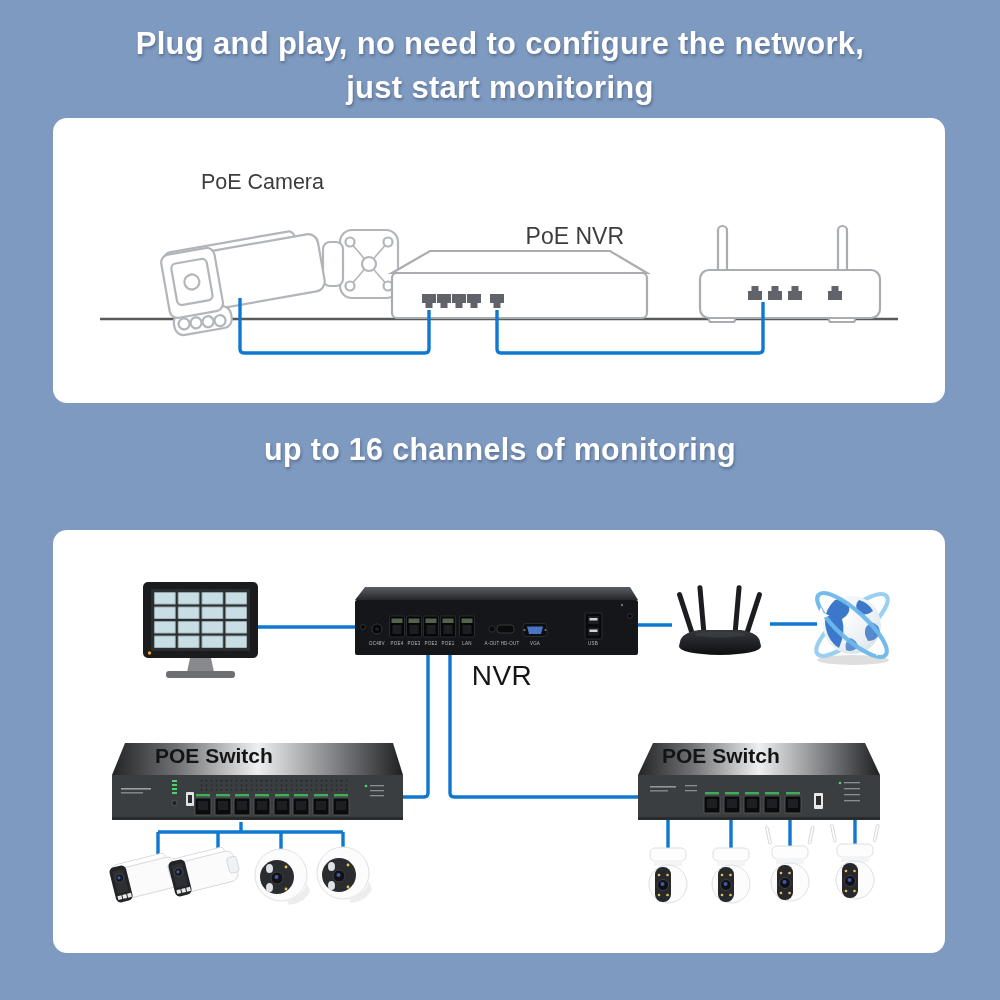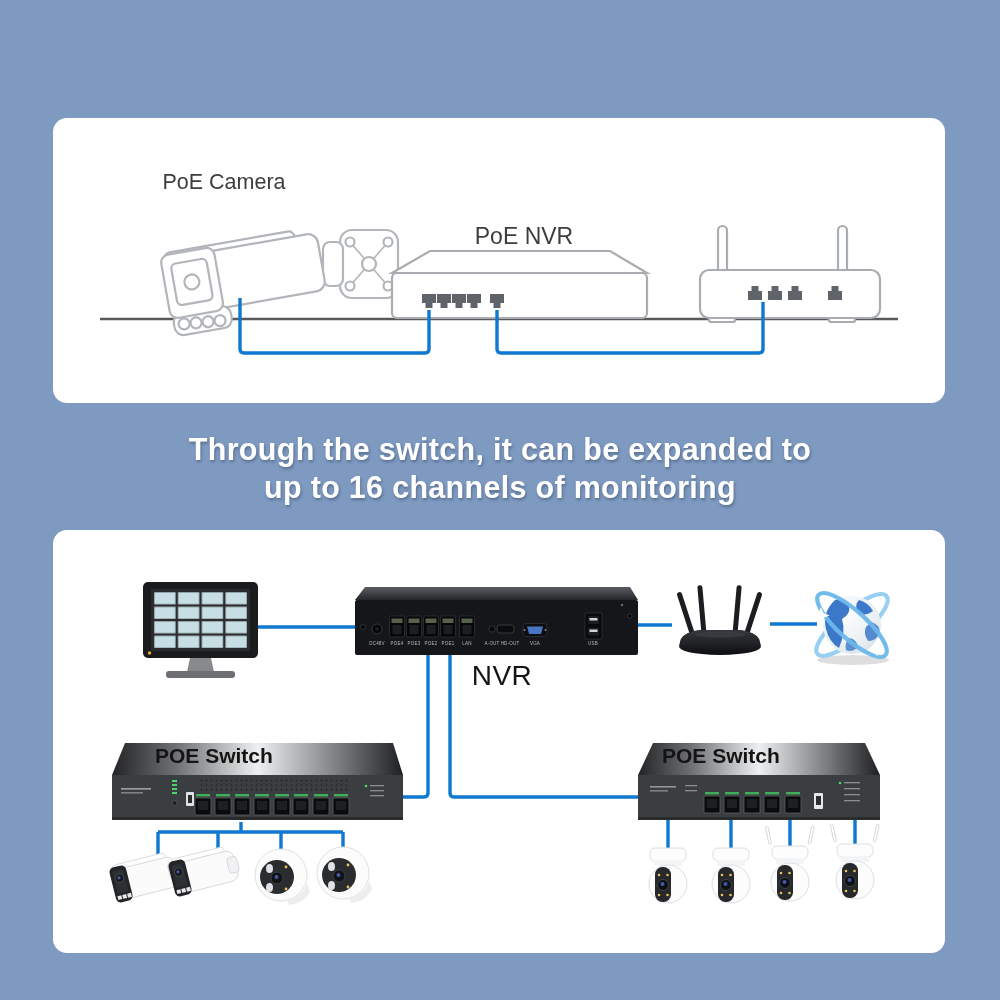--- a/index.html
+++ b/index.html
@@ -12,32 +12,36 @@
   }
   html,body{margin:0;padding:0;}
   body{background:var(--background);font-family:"Liberation Sans","DejaVu Sans",sans-serif;}
   .stage{position:relative;width:1000px;height:1000px;background:var(--background);overflow:hidden;}
   .abs{position:absolute;}
   .heading{left:0;right:0;text-align:center;color:var(--heading);font-weight:700;
            font-size:31px;line-height:44px;letter-spacing:.3px;
            text-shadow:1px 2px 3px rgba(30,40,60,.38);}
   .heading-mid{line-height:38px;font-size:30.5px;}
   .panel{background:var(--panel);border-radius:14px;}
-  .lbl{color:var(--label-dark);font-size:22px;text-align:center;}
+  .lbl{color:var(--label-dark);font-size:22px;text-align:right;}
   .lbl-sm{color:var(--title-black);font-size:21px;font-weight:700;text-align:left;margin-top:28px;}
   .nvr-name{color:var(--title-black);font-size:28px;text-align:center;letter-spacing:.5px;}
   .port-lbl{position:absolute;width:44px;margin-left:-22px;text-align:center;top:641px;
             font-size:4.5px;color:#b7babd;letter-spacing:.2px;}
   svg{display:block;}
 </style>
 </head>
 <body>
 
 <div class="stage">
 
+  <div class="abs heading" style="top:22px;">
+    <div>Plug and play, no need to configure the network,</div>
+    <div>just start monitoring</div>
+  </div>
 
   <div class="abs panel" style="left:53px;top:118px;width:892px;height:285px;">
 
     <svg class="abs" style="left:0;top:0;" width="892" height="285" viewBox="0 0 892 285">
       <defs>
         <path id="plugDown" d="M-7,0 h14 v9 h-3.5 v5 h-7 v-5 h-3.5 z"></path>
         <path id="plugUp" d="M-7,14 h14 v-9 h-3.5 v-5 h-7 v5 h-3.5 z"></path>
       </defs>
 
       <line x1="47" y1="201" x2="845" y2="201" stroke="#58595b" stroke-width="2.4"></line>
@@ -98,21 +102,20 @@
         <path d="M187,180 V231 Q187,235 191,235 H372 Q376,235 376,231 V192"></path>
         <path d="M444,192 V231 Q444,235 448,235 H706 Q710,235 710,231 V184"></path>
       </g>
     </svg>
 
     <div class="abs lbl" style="left:71px;top:52px;width:200px;font-size:21.5px;">PoE Camera</div>
     <div class="abs lbl" style="left:371px;top:57px;width:200px;font-size:23px;margin-top:48px;">PoE NVR</div>
   </div>
 
   <div class="abs heading heading-mid" style="top:430px;">
-    <div>Through the switch, it can be expanded to</div>
     <div>up to 16 channels of monitoring</div>
   </div>
 
   <div class="abs panel" style="left:53px;top:530px;width:892px;height:423px;">
 
     <svg class="abs" style="left:0;top:0;" width="892" height="423" viewBox="0 0 892 423">
       <defs>
         <linearGradient id="swTop" x1="0" y1="0" x2="1" y2="0">
           <stop offset="0" stop-color="#232426"></stop>
             <stop offset=".22" stop-color="#6e7073"></stop>

